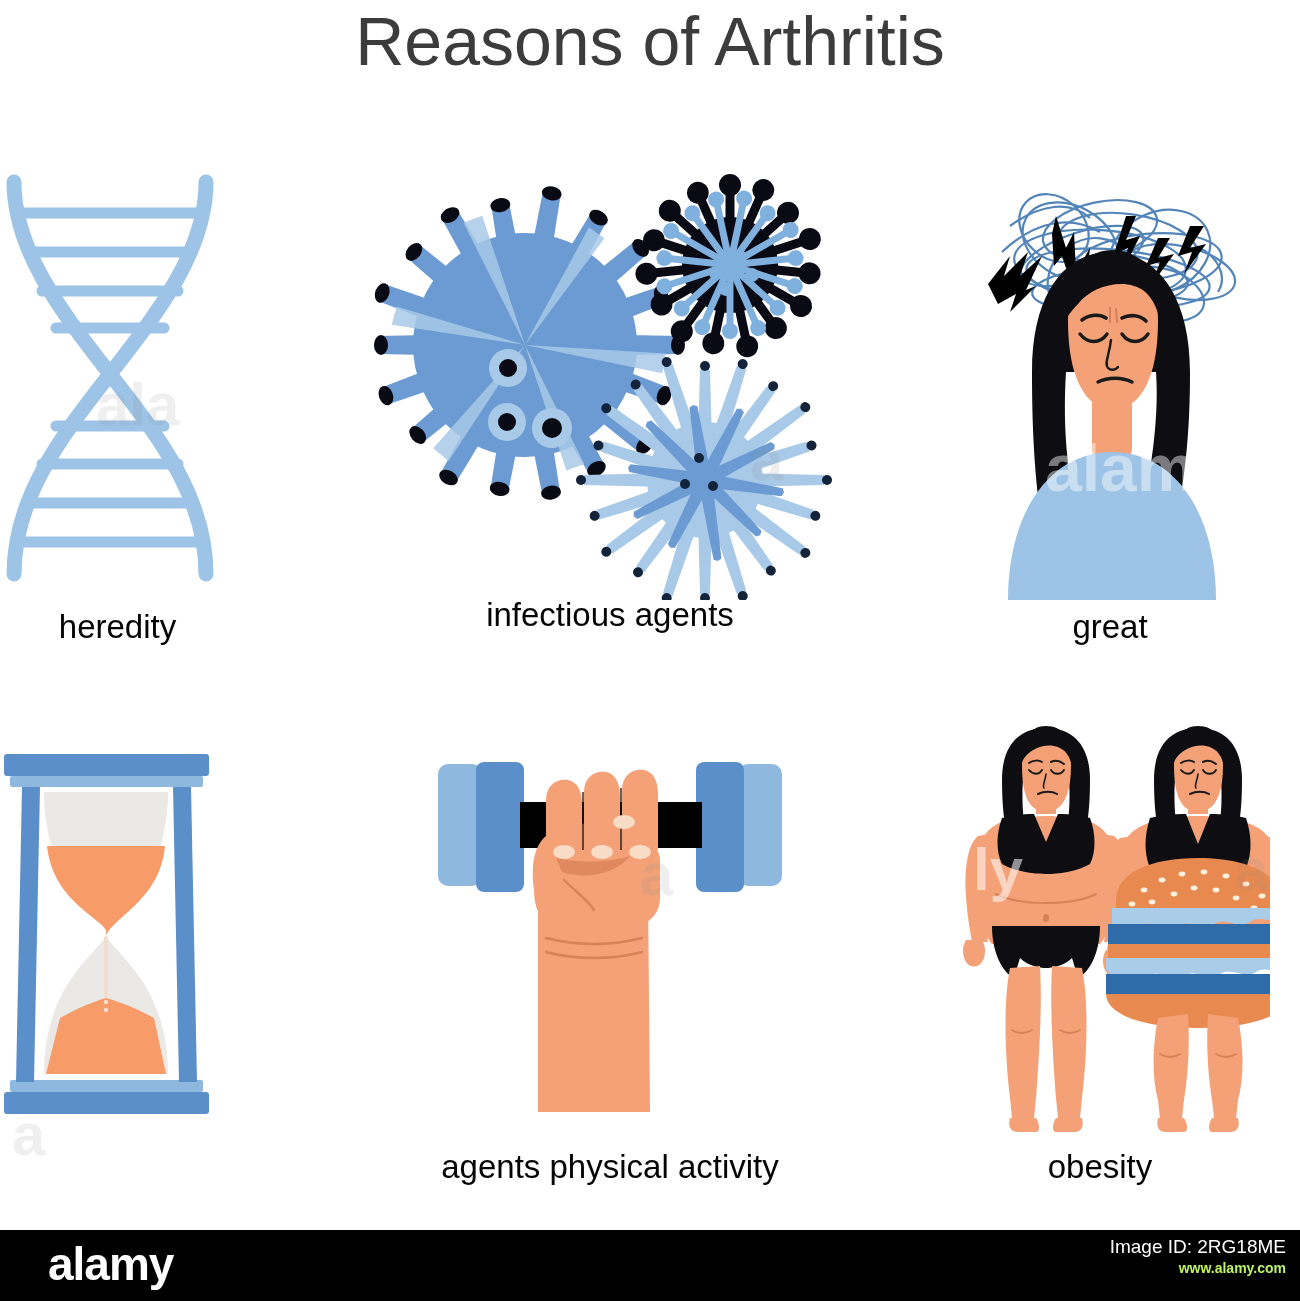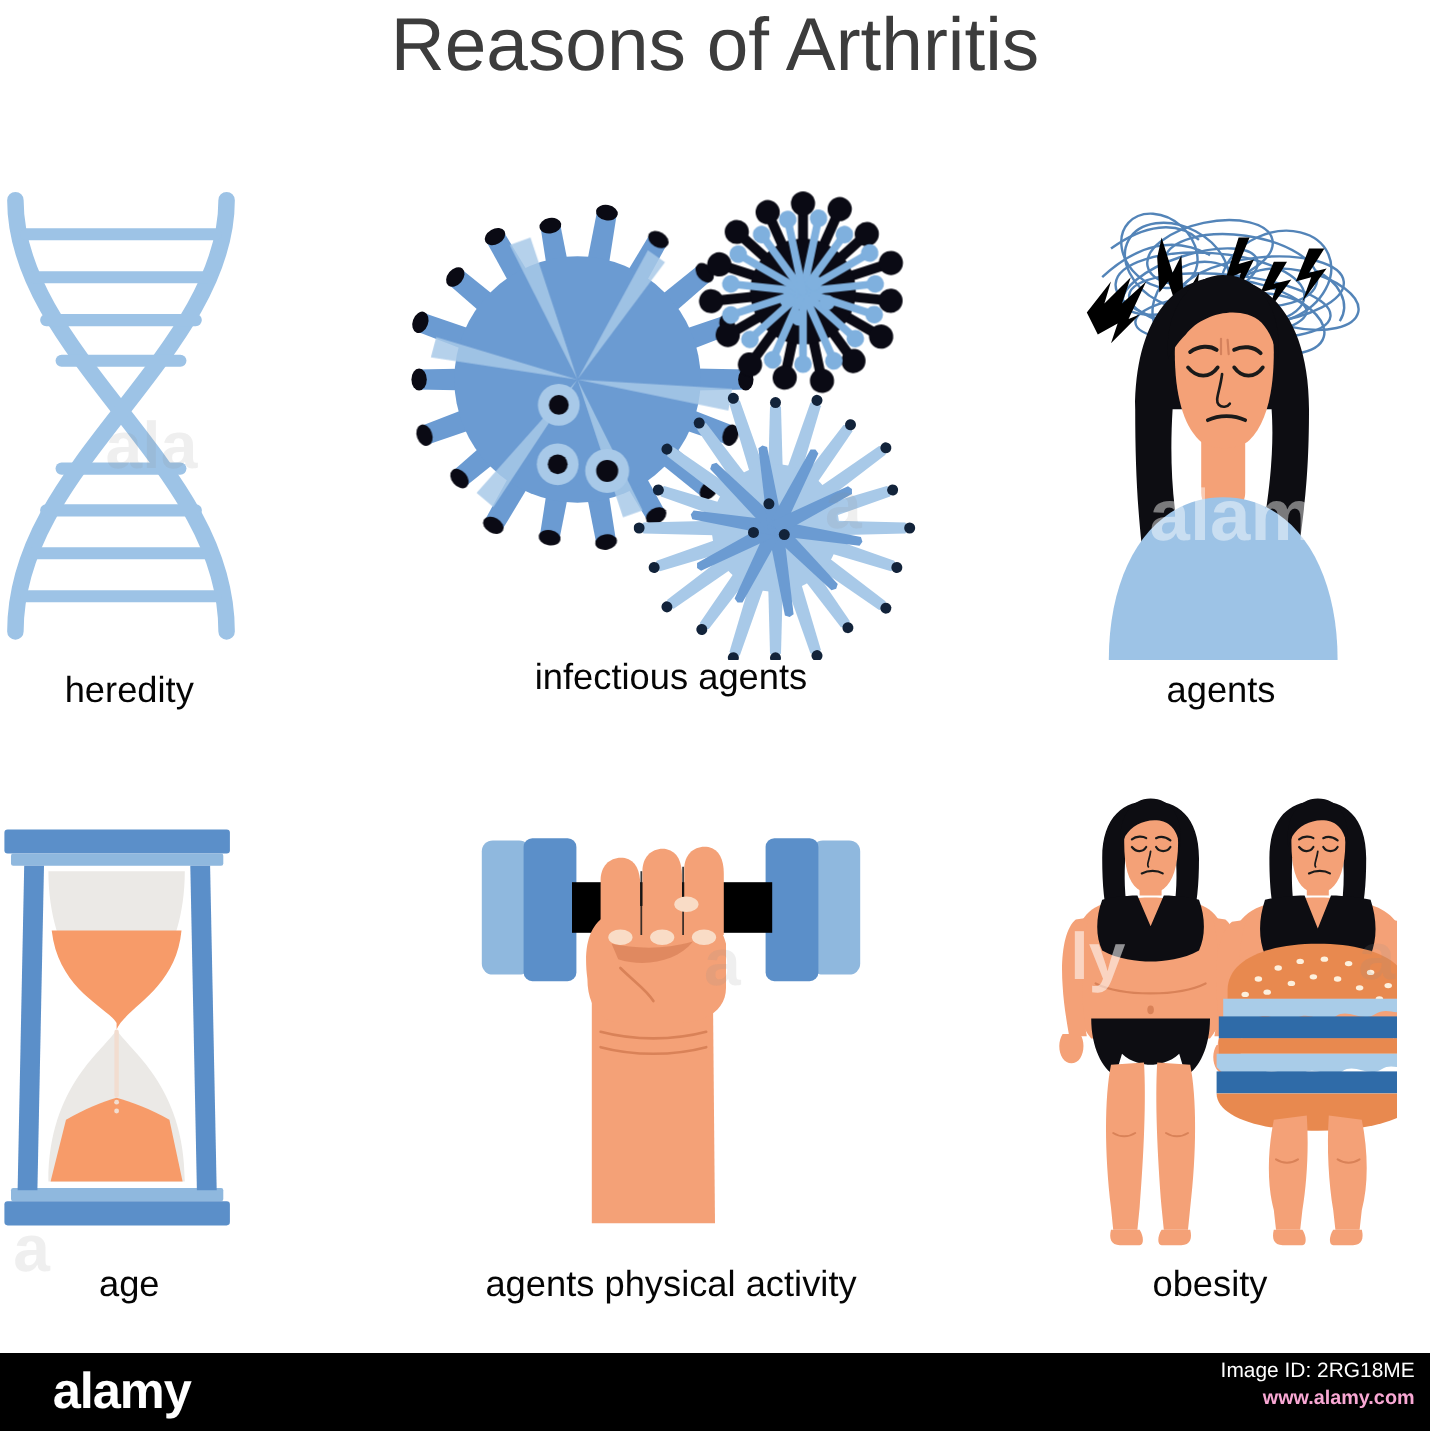--- a/index.html
+++ b/index.html
@@ -84,22 +84,22 @@
     top: 6px;
     color: #ffffff;
     font-size: 19px;
     font-family: "Liberation Sans", sans-serif;
     text-align: right;
   }
   .footer-url {
     position: absolute;
     right: 14px;
     top: 30px;
-    color: #f9a8d4;
-    font-size: 18px;
+    color: #bef264;
+    font-size: 14px;
     font-weight: 700;
     font-family: "Liberation Sans", sans-serif;
     text-align: right;
   }
 
   
   .wm {
     position: absolute;
     color: rgba(255,255,255,0.55);
     font-size: 64px;
@@ -732,21 +732,21 @@
         <path d="M130 174 C 138 184, 150 184, 157 174"></path>
         <path d="M172 174 C 179 184, 191 184, 198 174"></path>
       </g>
 
       <path d="M161 180 C 159 196, 154 204, 158 208 C 161 211, 166 210, 168 207" stroke="#1a1a1a" stroke-width="2.4" fill="none" stroke-linecap="round"></path>
 
       <path d="M148 222 C 158 217, 172 217, 182 222" stroke="#1a1a1a" stroke-width="3.4" fill="none" stroke-linecap="round"></path>
 
       <path d="M58 440 C 58 352, 100 292, 162 292 C 224 292, 266 352, 266 440 Z" fill="#9dc3e6"></path>
     </svg>
-    <div class="cell-label" style="top:448px;">agents</div>
+    <div class="cell-label" style="top:448px;">great</div>
   </div>
 
   <div class="cell" style="left:0px; top:740px; width:235px; height:500px;">
     <svg class="cell-art" width="235" height="400" viewBox="0 0 235 400">
 
       <rect x="4" y="14" width="205" height="22" rx="3" fill="#5b8fc9"></rect>
       <rect x="10" y="36" width="193" height="11" rx="2" fill="#8fb8de"></rect>
 
       <rect x="10" y="340" width="193" height="12" rx="2" fill="#8fb8de"></rect>
       <rect x="4" y="352" width="205" height="22" rx="3" fill="#5b8fc9"></rect>
@@ -765,21 +765,20 @@
 
       <path d="M60 278 C 78 268, 92 262, 106 258 C 120 262, 136 268, 154 278
                L 166 334 L 46 334 Z" fill="#f79b69"></path>
 
       <g fill="#f2ddd0">
         <rect x="104" y="196" width="4" height="62" rx="2"></rect>
         <circle cx="106" cy="262" r="2.2"></circle>
         <circle cx="106" cy="270" r="2.2"></circle>
       </g>
     </svg>
-    <div class="cell-label" style="top:408px;">age</div>
   </div>
 
   <div class="cell" style="left:380px; top:740px; width:460px; height:500px;">
     <svg class="cell-art" width="460" height="400" viewBox="0 0 460 400">
 
       <rect x="58" y="24" width="44" height="122" rx="10" fill="#8fb8de"></rect>
       <rect x="358" y="24" width="44" height="122" rx="10" fill="#8fb8de"></rect>
 
       <rect x="96" y="22" width="48" height="130" rx="8" fill="#5b8fc9"></rect>
       <rect x="316" y="22" width="48" height="130" rx="8" fill="#5b8fc9"></rect>

